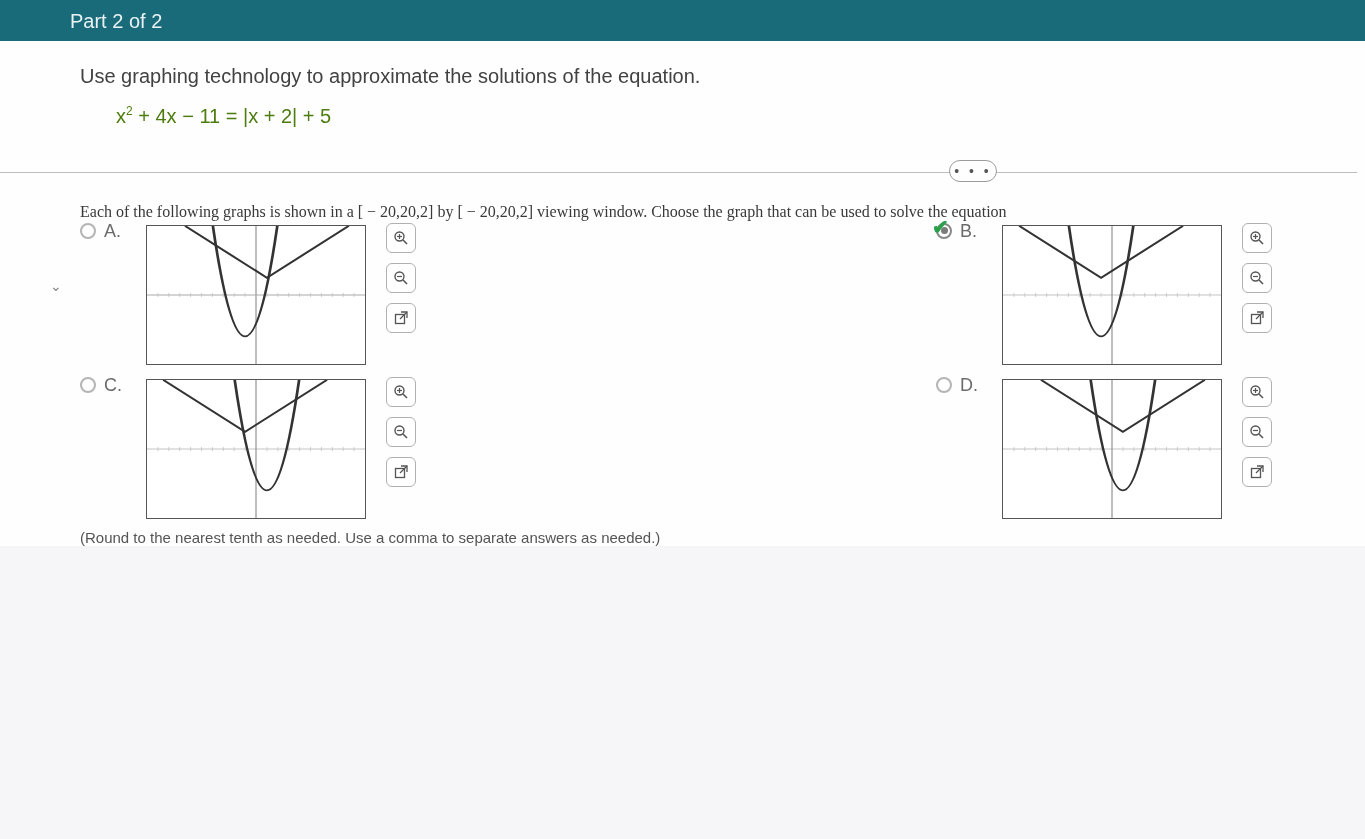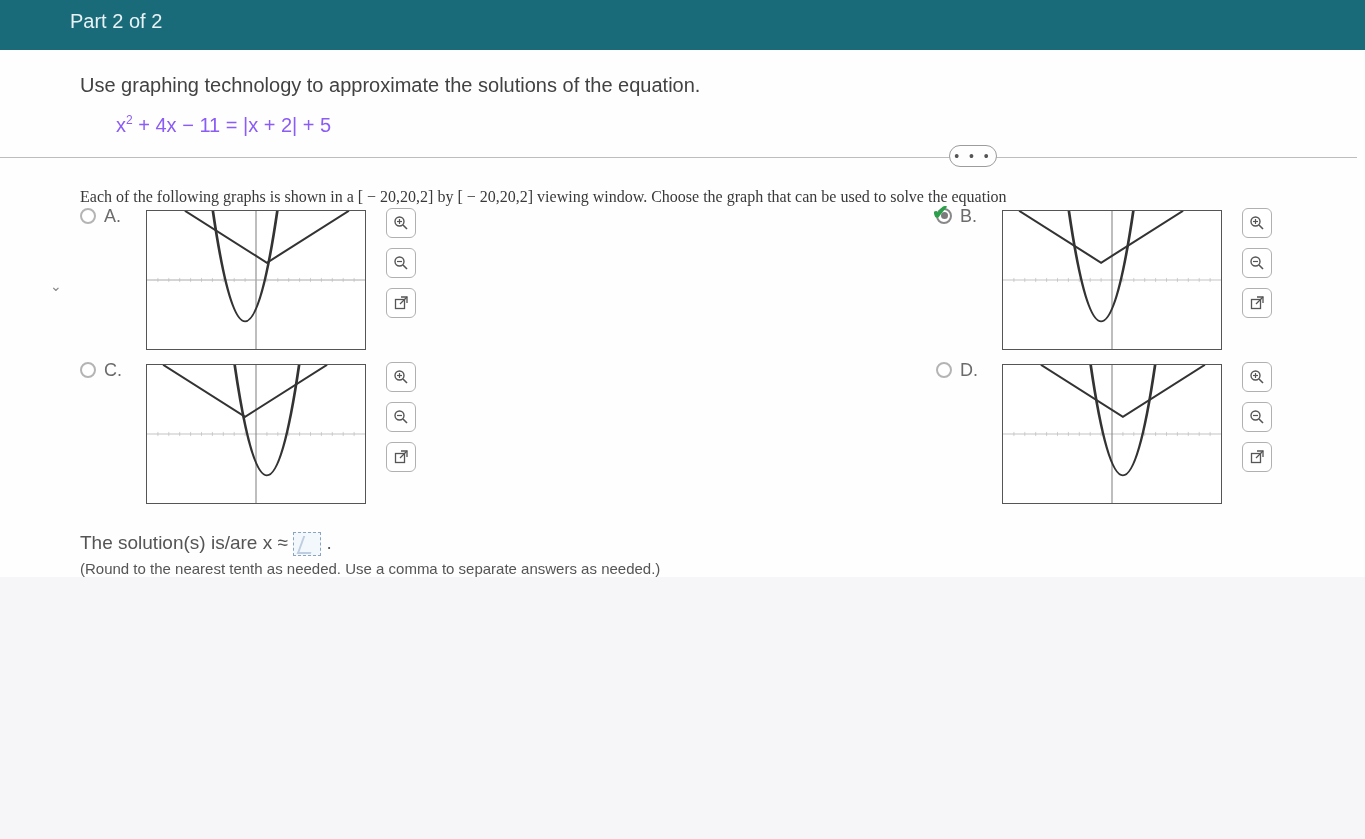--- a/index.html
+++ b/index.html
@@ -7,38 +7,38 @@
     font-family: Arial, Helvetica, sans-serif;
     background: #f6f6f8;
     width: 1365px;
     height: 839px;
     overflow: hidden;
     color: #333;
   }
   .header-bar {
     background: #1a6b7a;
     color: #e8f2f4;
-    padding: 10px 70px 17px;
+    padding: 10px 70px 8px;
     font-size: 20px;
   }
   .content {
     background: #fefefe;
     margin: 0 0 0 0;
     padding: 24px 8px 0 80px;
   }
   .instruction {
     font-size: 20px;
     color: #424242;
     margin-bottom: 16px;
   }
   .equation {
     font-size: 20px;
-    color: #8b5cf6;
+    color: #4d7c0f;
     margin-left: 36px;
-    margin-bottom: 20px;
+    margin-bottom: 44px;
   }
   .equation sup { font-size: 12px; vertical-align: super; }
   .hr-wrap {
     position: relative;
     margin: 12px 0 30px -80px;
   }
   .hr-line {
     border: none;
     border-top: 1px solid #bdbdbd;
     width: 100%;
@@ -439,20 +439,15 @@
             <svg width="14" height="14" viewBox="0 0 14 14">
               <rect x="1.5" y="3.5" width="9" height="9" fill="none" stroke="#555" stroke-width="1.3"></rect>
               <path d="M 7 1 L 13 1 L 13 7" fill="none" stroke="#555" stroke-width="1.3"></path>
               <line x1="13" y1="1" x2="6" y2="8" stroke="#555" stroke-width="1.3"></line>
             </svg>
           </div>
       </div>
     </div>
   </div>
 
-  <div class="solution-line">
-    <span>The solution(s) is/are x ≈ </span>
-    <span class="answer-box"></span>
-    <span>.</span>
-  </div>
   <div class="round-note">(Round to the nearest tenth as needed. Use a comma to separate answers as needed.)</div>
 
 </div>
 
 </body></html>

